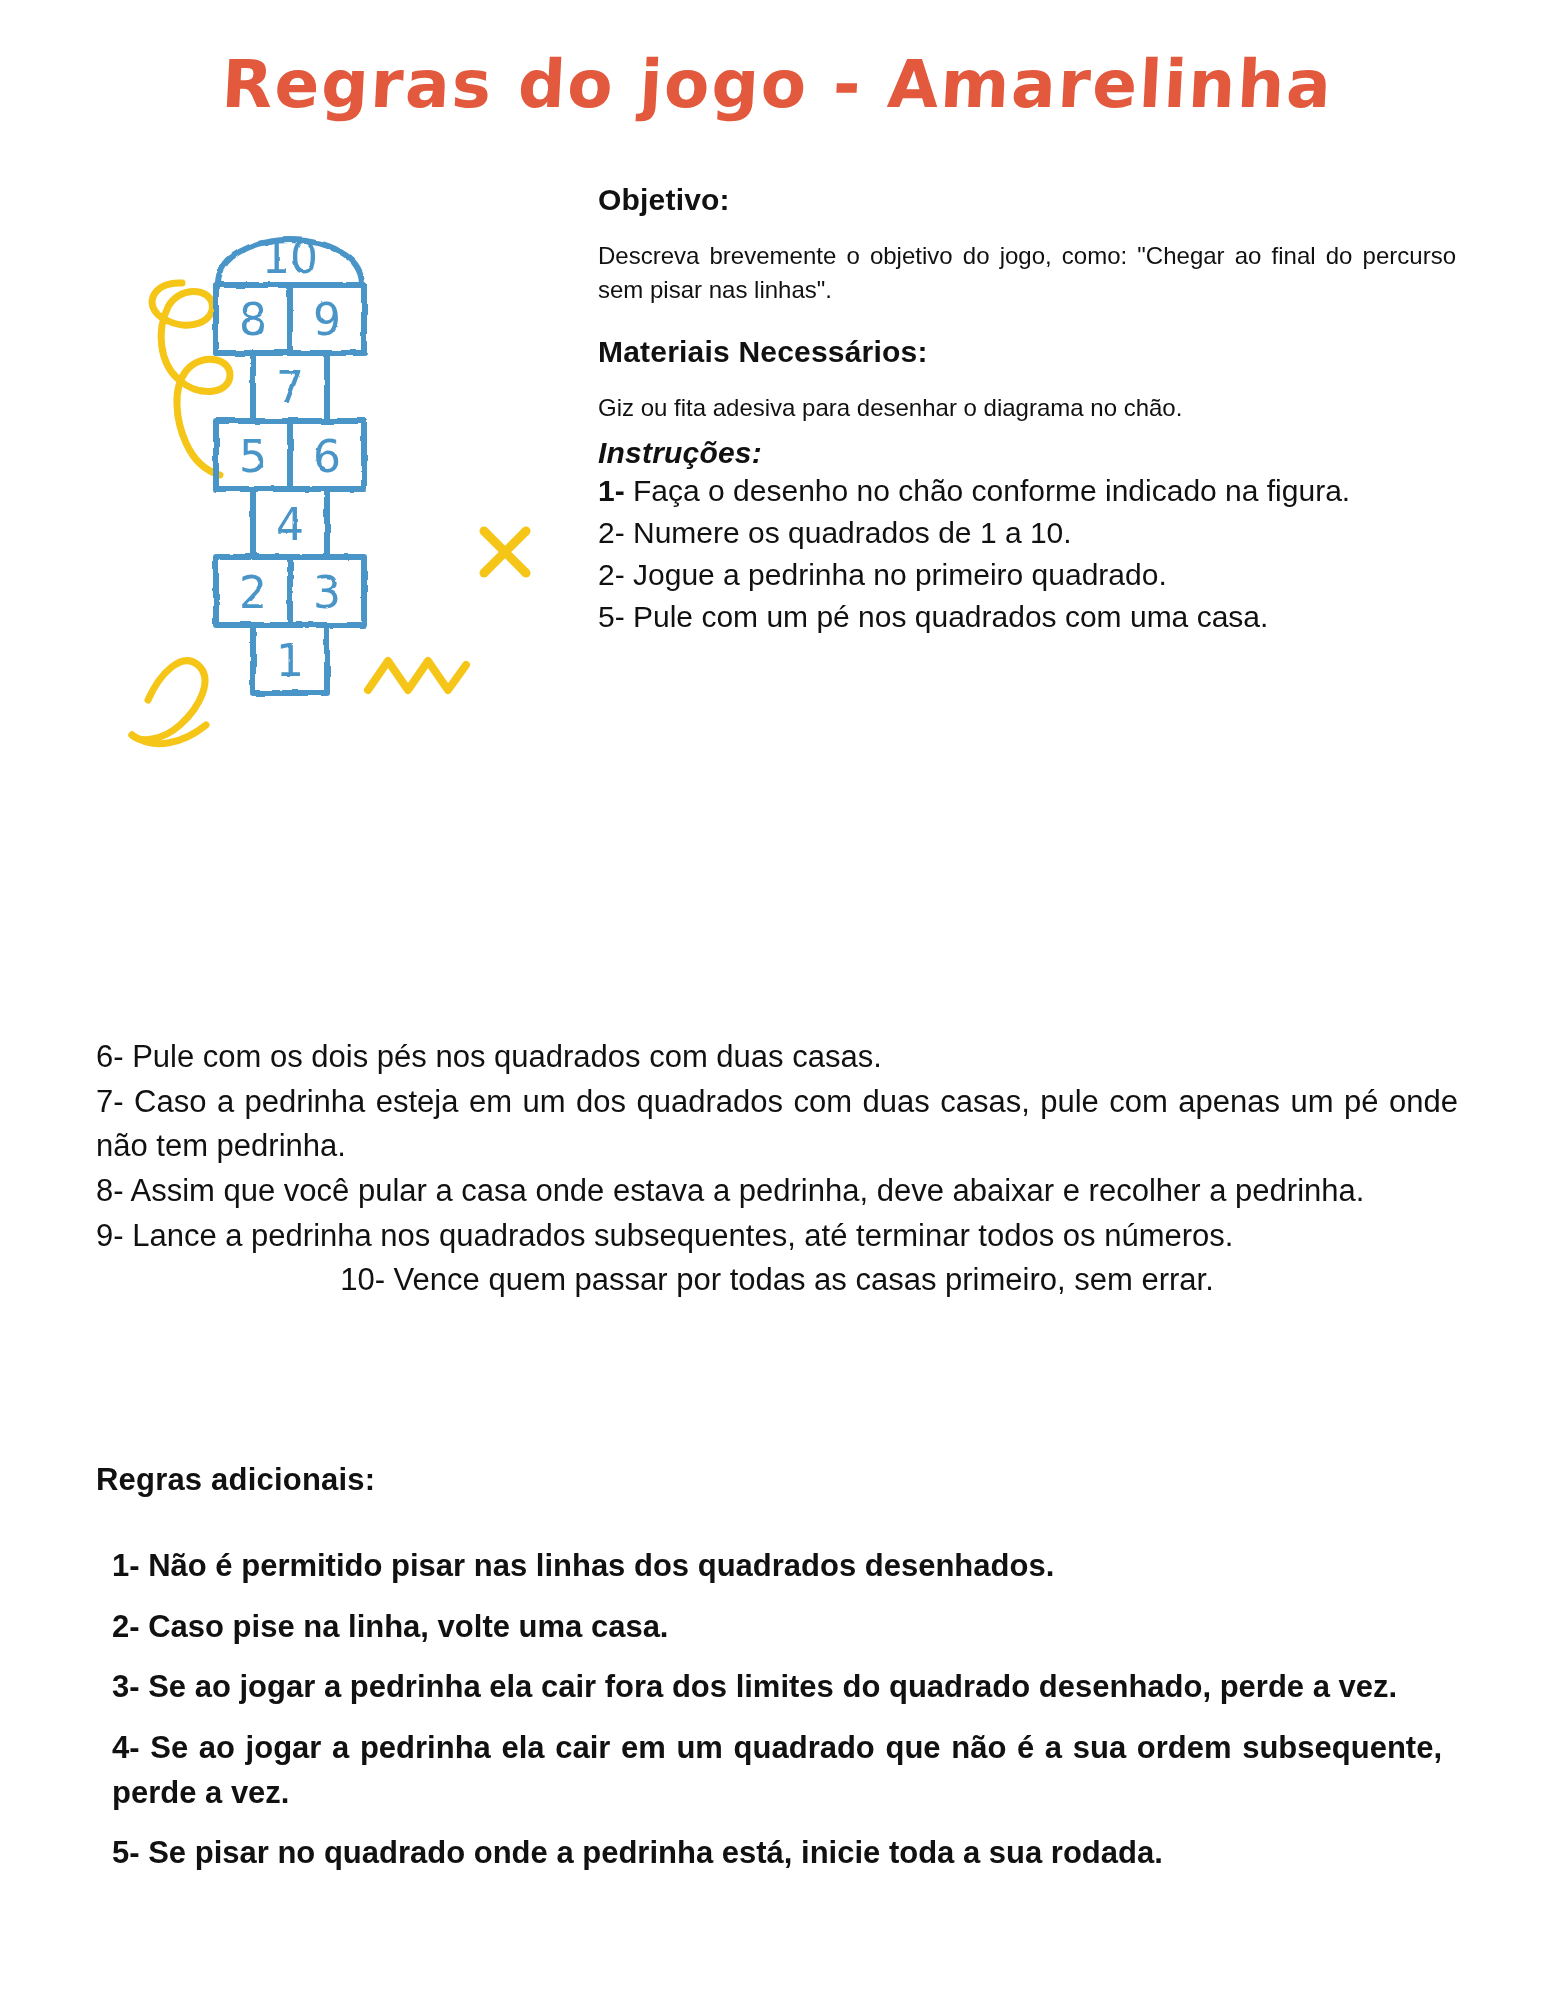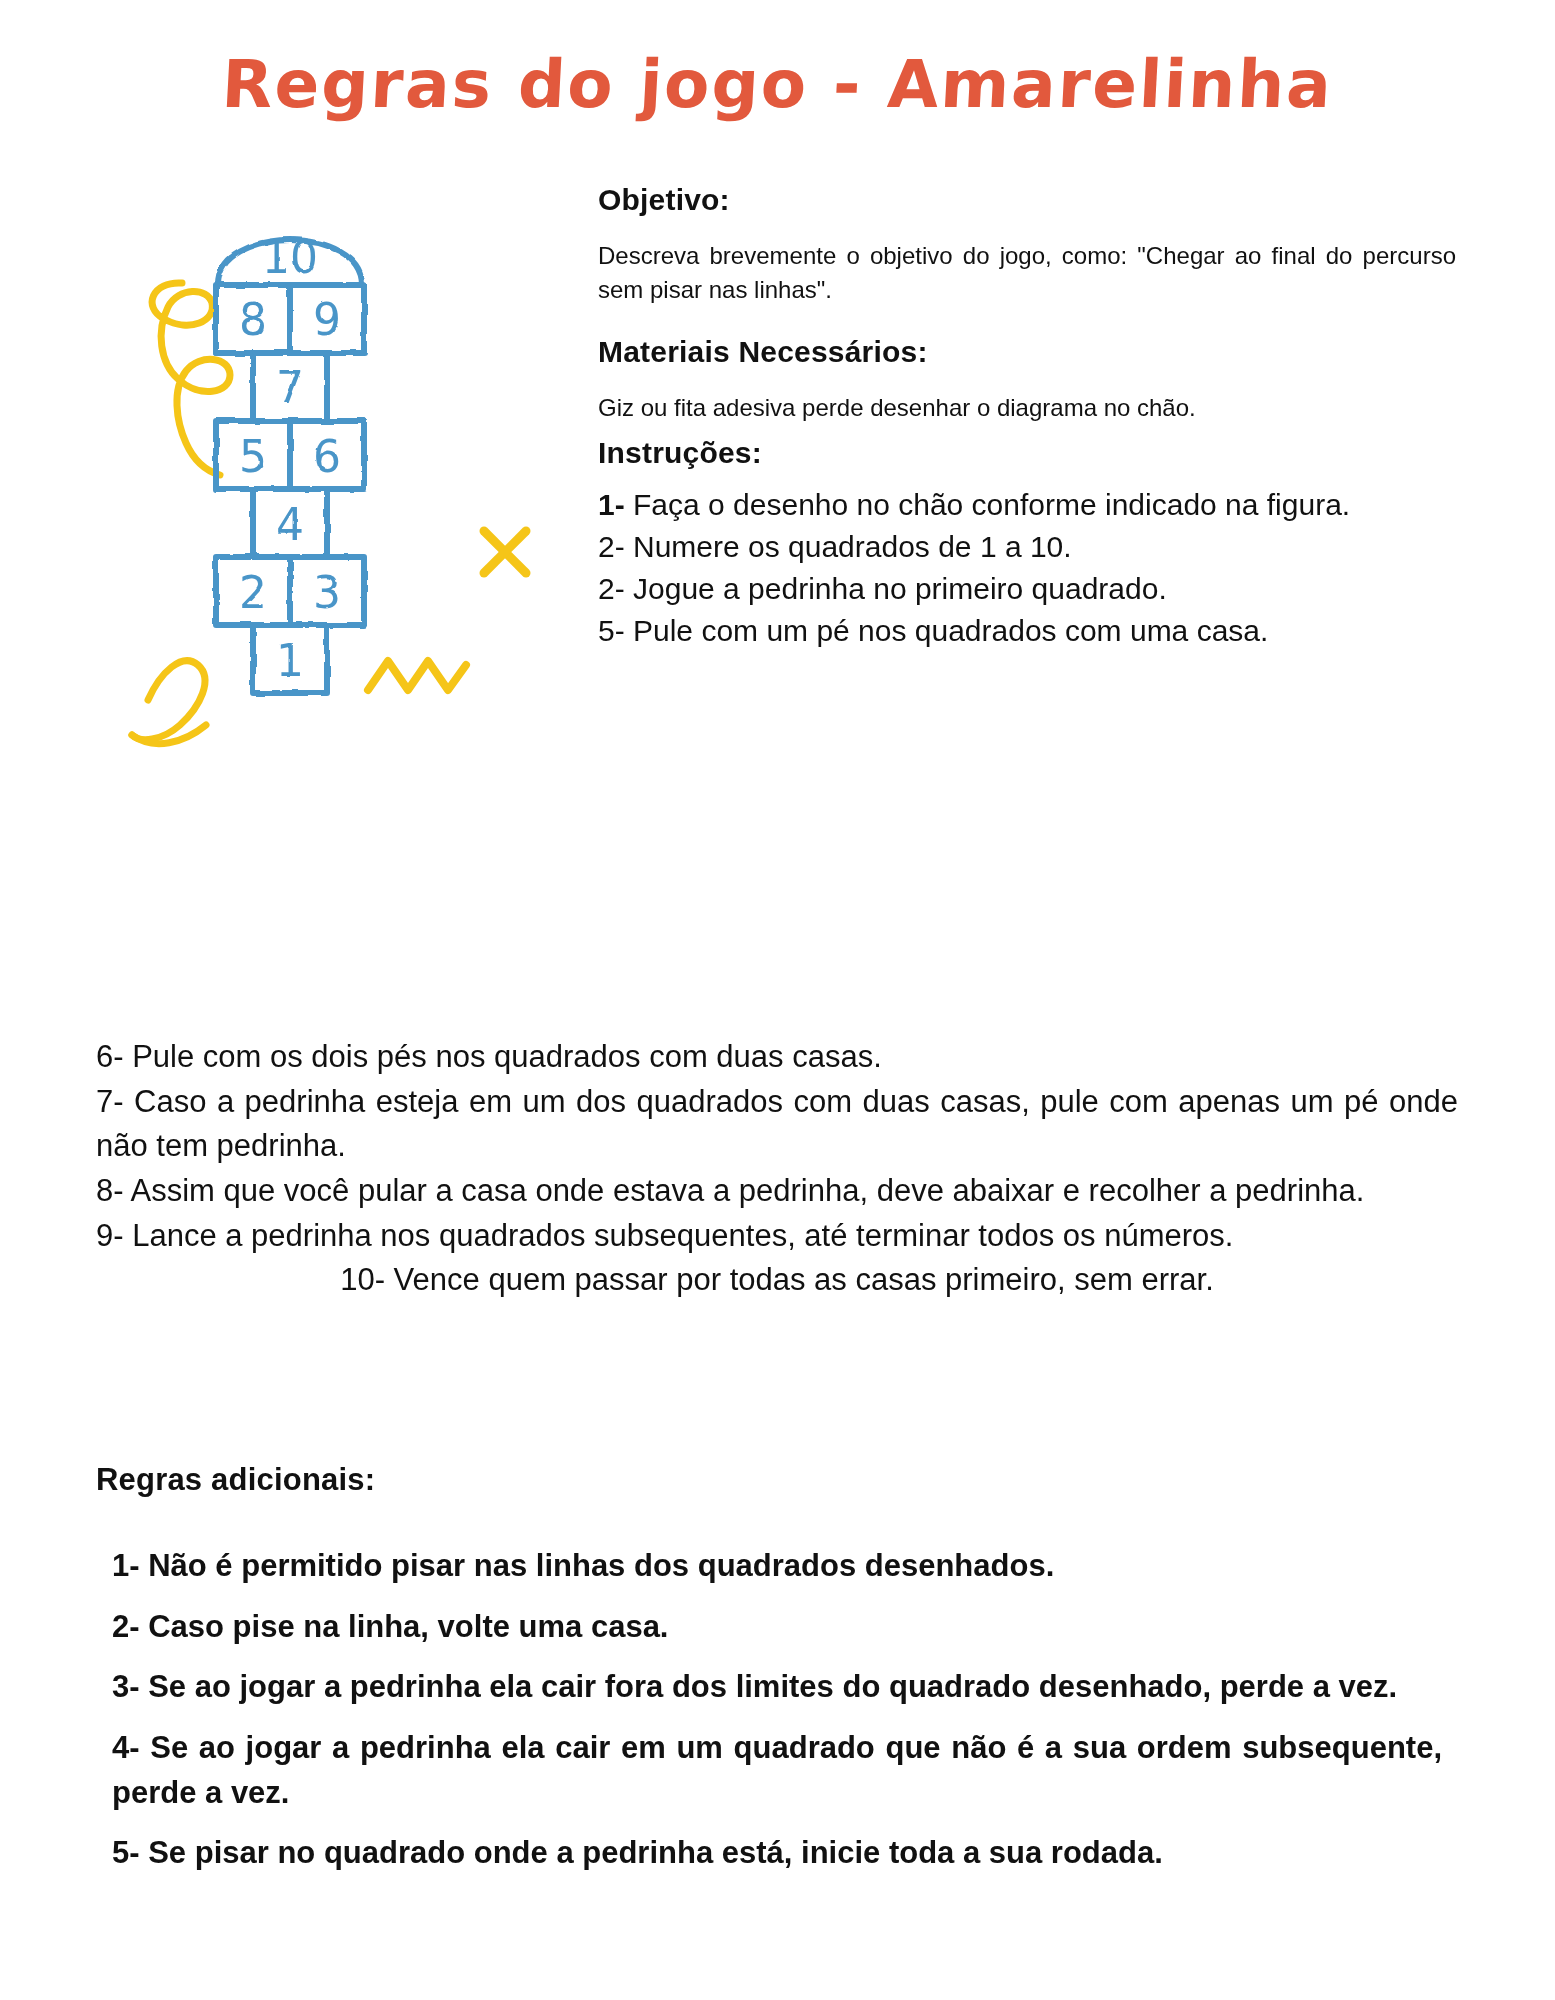--- a/index.html
+++ b/index.html
@@ -41,21 +41,21 @@
     left:598px;top:182px;
     width:858px;
   }
   .h-sub{
     font-size:30px;
     font-weight:700;
     letter-spacing:.2px;
     margin:0 0 22px 0;
     line-height:1.18;
   }
-  .h-sub.tight{margin-bottom:14px;}
+  .h-sub.tight{margin-bottom:0;font-style:italic;}
   .para{
     font-size:24px;
     line-height:1.42;
     text-align:justify;
     margin:0 0 26px 0;
     hyphens:none;
   }
   .para.nogap{margin-bottom:10px;}
   .steps{
     font-size:30px;
@@ -181,21 +181,21 @@
         <text x="170" y="481">1</text>
       </g>
     </svg>
   </div>
 
   <div class="right-col">
     <h2 class="h-sub">Objetivo:</h2>
     <p class="para">Descreva brevemente o objetivo do jogo, como: "Chegar ao final do percurso sem pisar nas linhas".</p>
 
     <h2 class="h-sub">Materiais Necessários:</h2>
-    <p class="para nogap">Giz ou fita adesiva perde desenhar o diagrama no chão.</p>
+    <p class="para nogap">Giz ou fita adesiva para desenhar o diagrama no chão.</p>
 
     <h2 class="h-sub tight">Instruções:</h2>
 
     <div class="steps">
       <p class="step"><b>1-</b><span> Faça o desenho no chão conforme indicado na figura.</span></p>
       <p class="step">2- Numere os quadrados de 1 a 10.</p>
       <p class="step">2- Jogue a pedrinha no primeiro quadrado.</p>
       <p class="step last">5- Pule com um pé nos quadrados com uma casa.</p>
     </div>
   </div>

